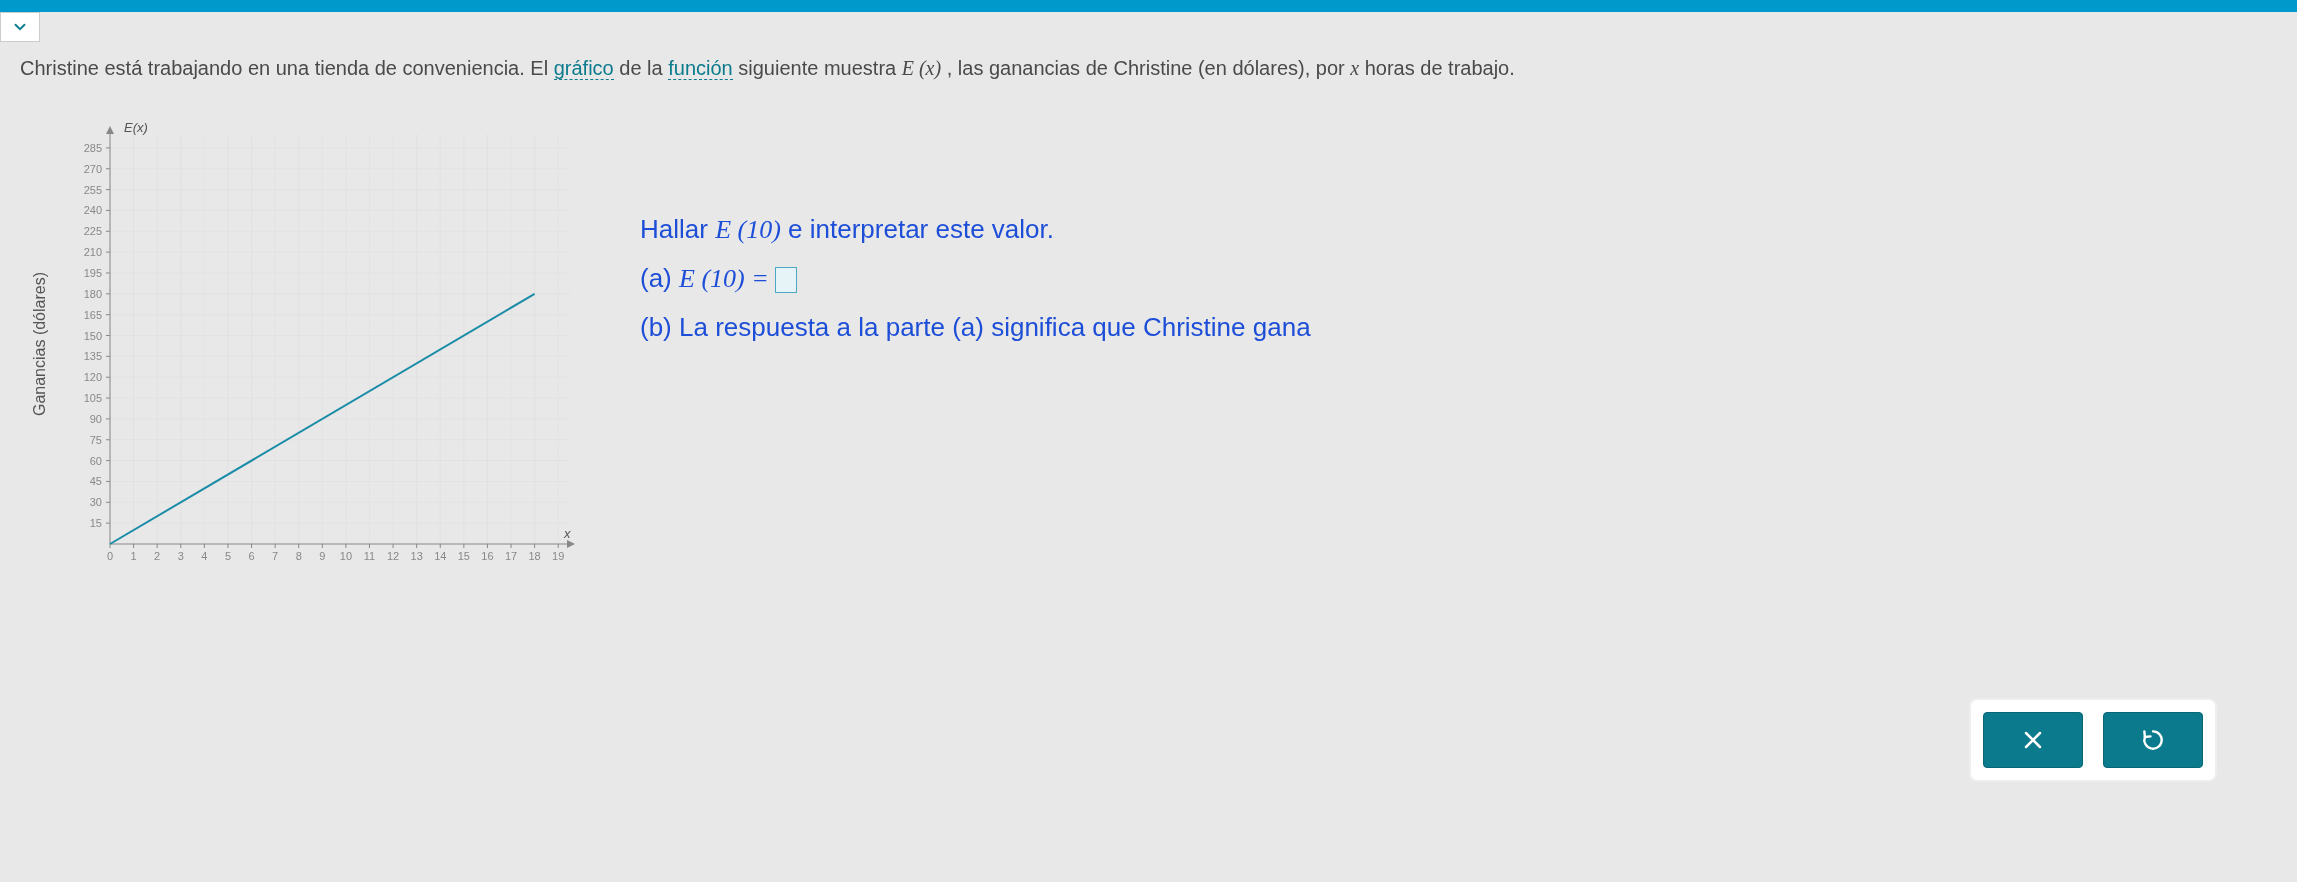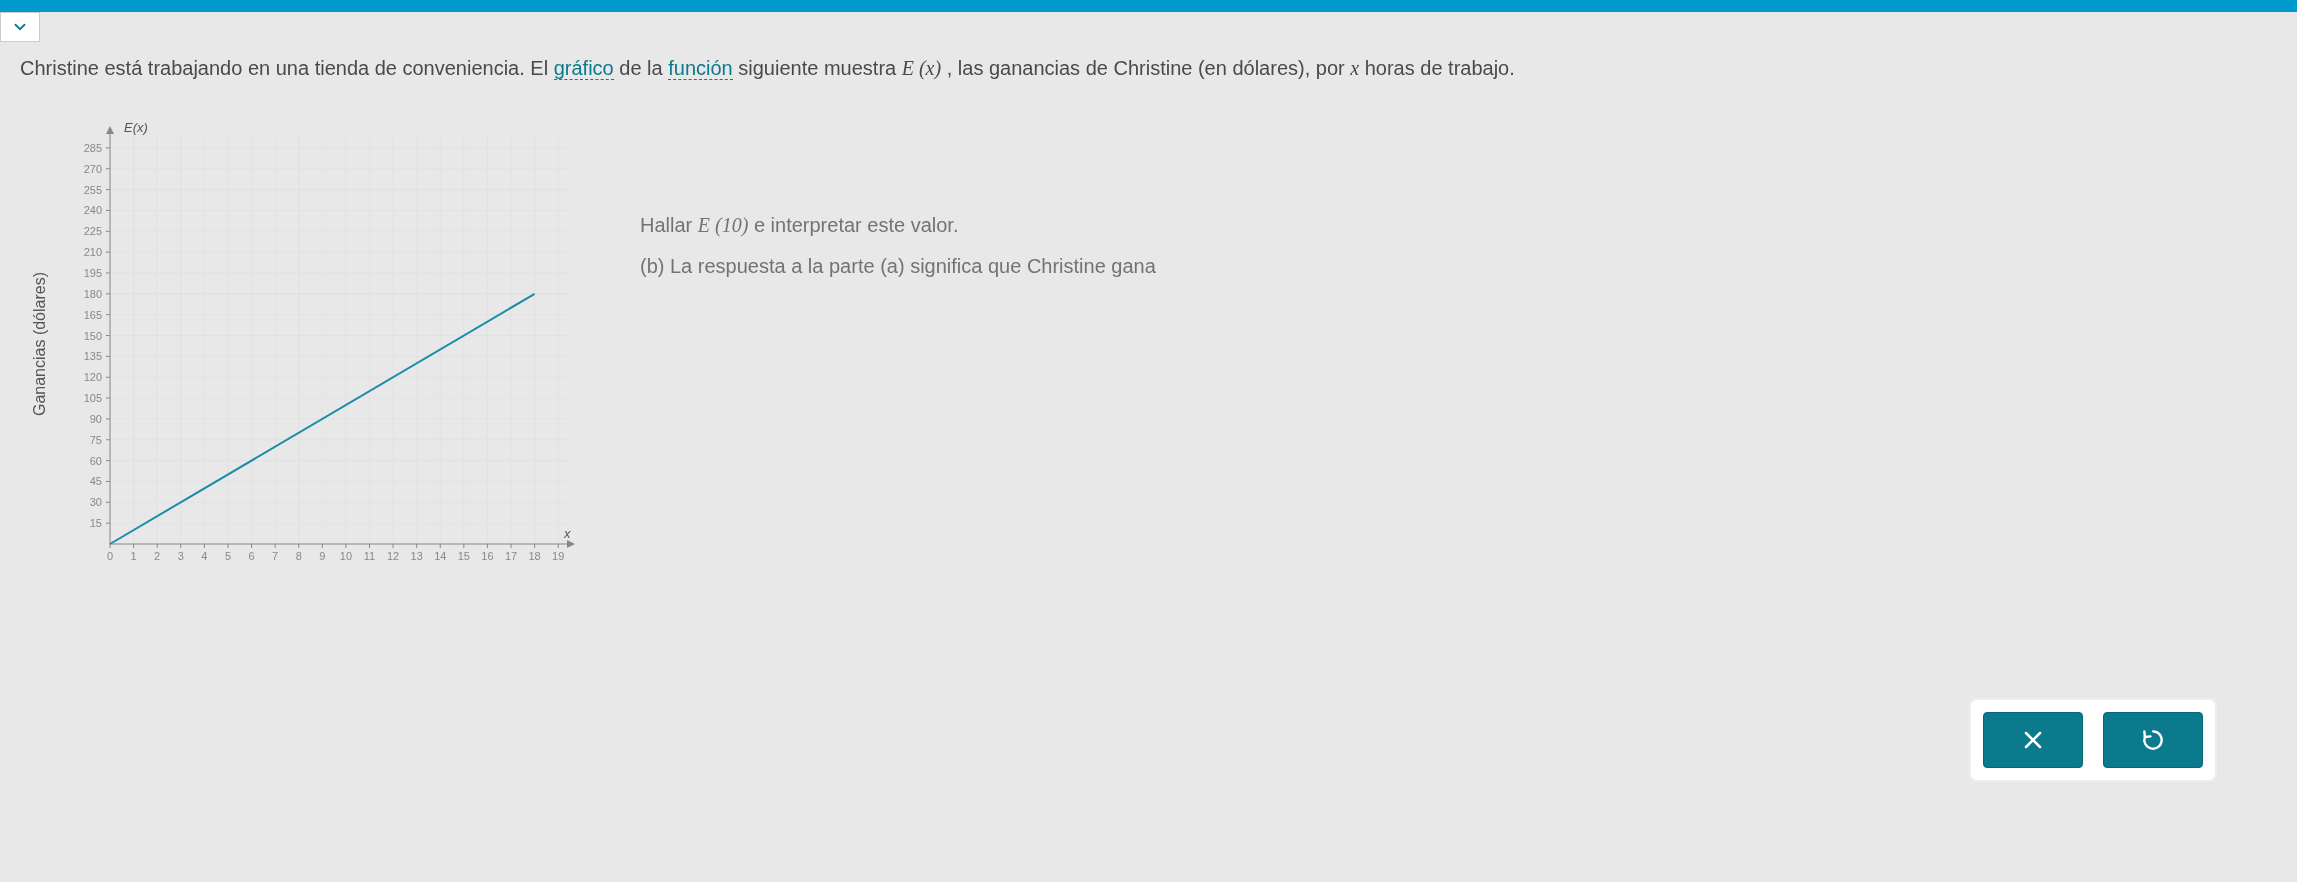--- a/index.html
+++ b/index.html
@@ -57,22 +57,22 @@
       left: -20px;
       top: 50%;
       transform: translate(-50%, -50%) rotate(-90deg);
       font-size: 16px;
       color: #555;
       white-space: nowrap;
     }
     .question-area {
       flex: 1;
       padding-top: 100px;
-      color: #737373;
-      font-size: 20px;
+      color: #1d4ed8;
+      font-size: 26px;
     }
     .question-area p { margin-bottom: 18px; }
     .input-box {
       display: inline-block;
       width: 22px;
       height: 26px;
       border: 1px solid #4aa8c4;
       background: #e6f3f7;
       vertical-align: middle;
     }
@@ -259,20 +259,25 @@
           <line x1="50" y1="430" x2="474.61538461538464" y2="179.83050847457625" class="data-line"></line>
         </svg>
     </div>
 
     <div class="question-area">
       <p>
         <span>Hallar </span>
         <span class="math-i">E (10)</span>
         <span> e interpretar este valor.</span>
       </p>
+      <p>
+        <span>(a) </span>
+        <span class="math-i">E (10) = </span>
+        <span class="input-box"></span>
+      </p>
       <p>(b) La respuesta a la parte (a) significa que Christine gana</p>
     </div>
   </div>
 </div>
 
 <div class="button-row">
   <div class="btn">
     <svg width="24" height="24" viewBox="0 0 24 24">
       <path d="M5 5 L19 19 M19 5 L5 19" stroke="#fff" stroke-width="2.5" stroke-linecap="round"></path>
     </svg>

